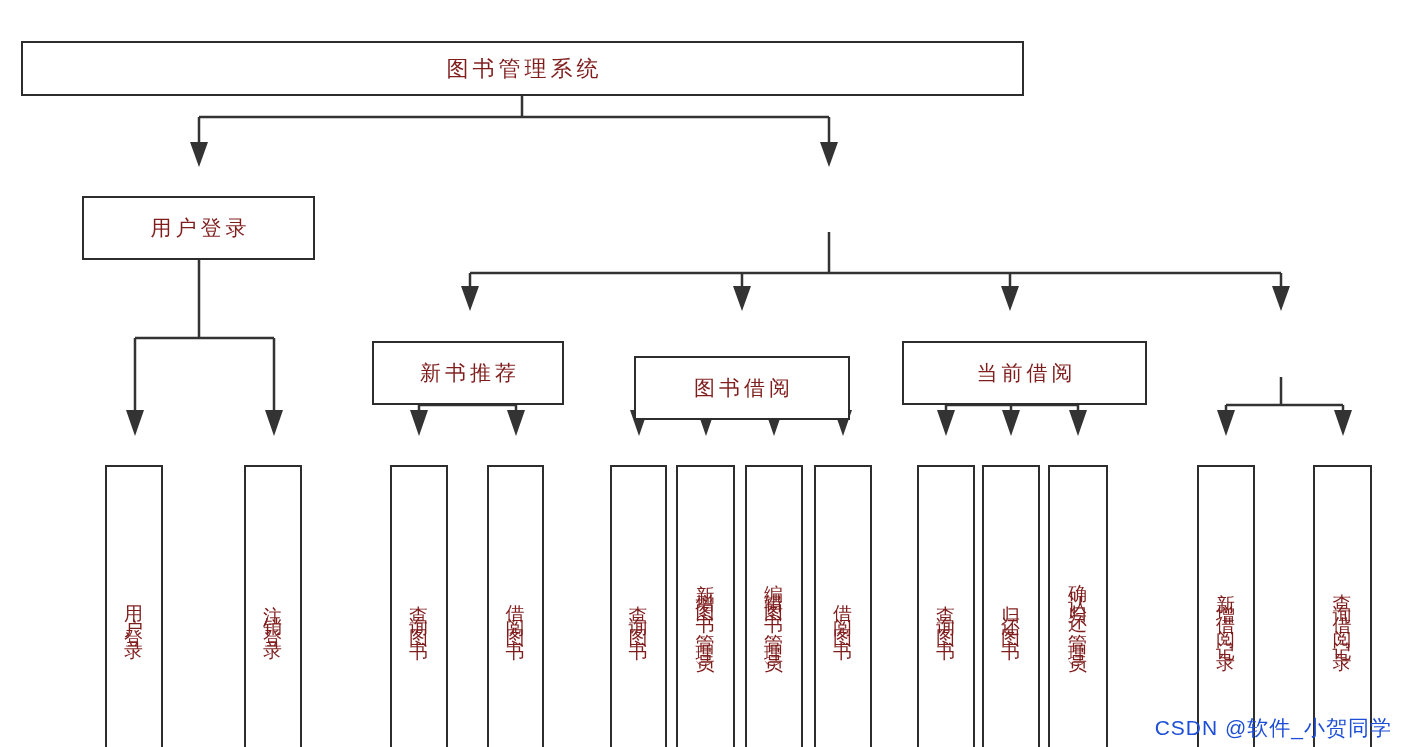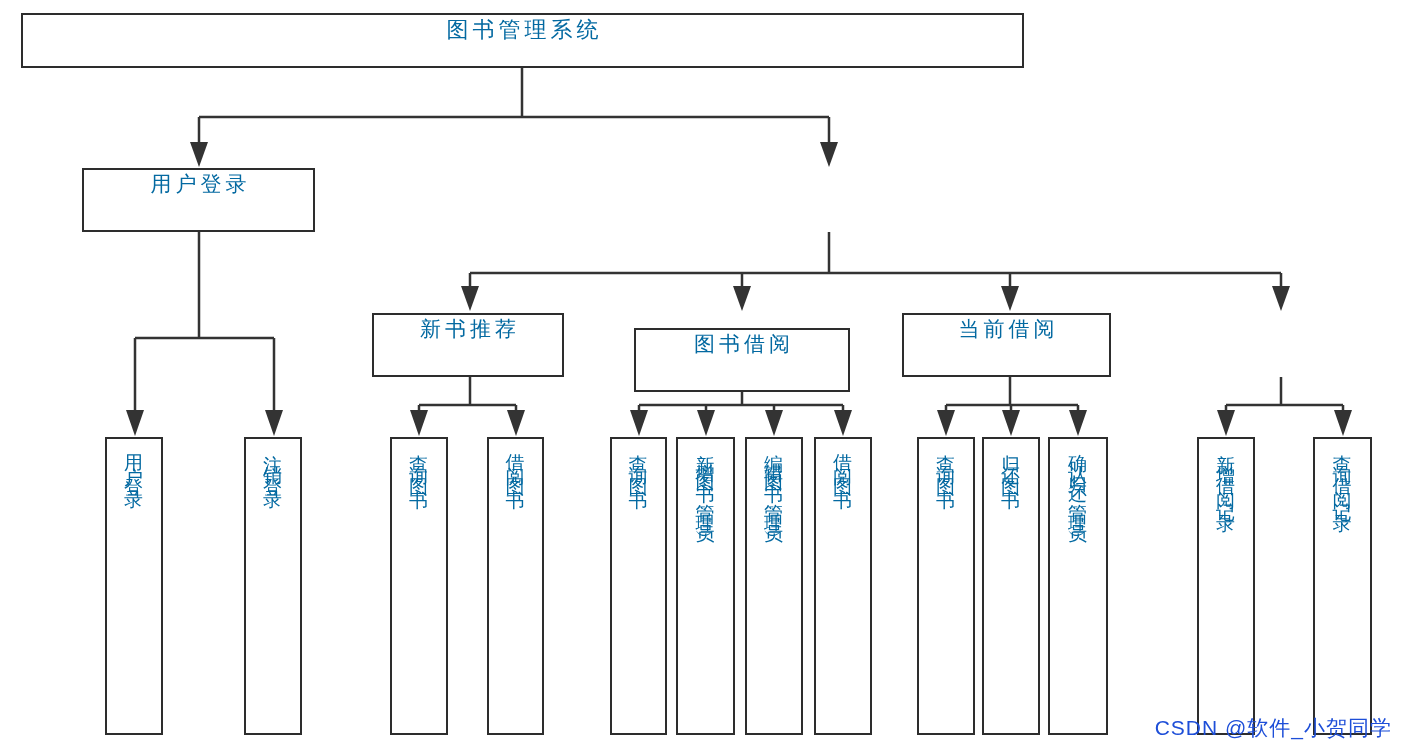--- a/index.html
+++ b/index.html
@@ -15,24 +15,25 @@
     position: absolute;
     left: 0; top: 0;
     width: 1405px; height: 747px;
     pointer-events: none;
   }
   .box {
     position: absolute;
     box-sizing: border-box;
     border: 2.5px solid #2d2d2d;
     background: #ffffff;
-    color: #0369a1;
+    color: #7f1d1d;
     display: flex;
-    align-items: flex-start;
+    align-items: center;
     justify-content: center;
+    margin-top: 28px;
   }
   .hl {
     font-size: 21px;
     letter-spacing: 4px;
     text-indent: 4px;
     white-space: nowrap;
   }
   .root .hl { font-size: 22px; }
   .vl {
     writing-mode: vertical-rl;
@@ -98,21 +99,21 @@
   <div class="box" style="left:82px; top:168px; width:233px; height:64px;">
     <span class="hl">用户登录</span>
   </div>
 
   <div class="box" style="left:372px; top:313px; width:192px; height:64px;">
     <span class="hl">新书推荐</span>
   </div>
   <div class="box" style="left:634px; top:328px; width:216px; height:64px;">
     <span class="hl">图书借阅</span>
   </div>
-  <div class="box" style="left:902px; top:313px; width:209px; height:64px;">
+  <div class="box" style="left:902px; top:313px; width:245px; height:64px;">
     <span class="hl">当前借阅</span>
   </div>
 
   <div class="box" style="left:105px; top:437px; width:58px; height:298px;">
     <span class="vl">用户登录</span>
   </div>
   <div class="box" style="left:244px; top:437px; width:58px; height:298px;">
     <span class="vl">注销登录</span>
   </div>
 

